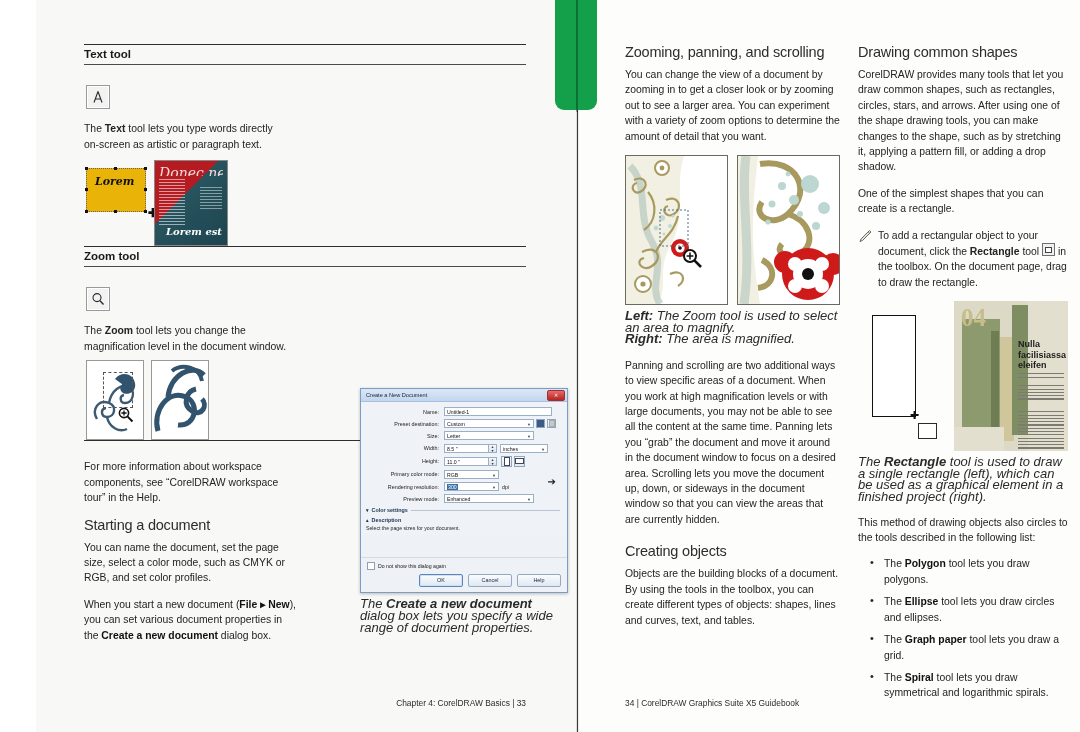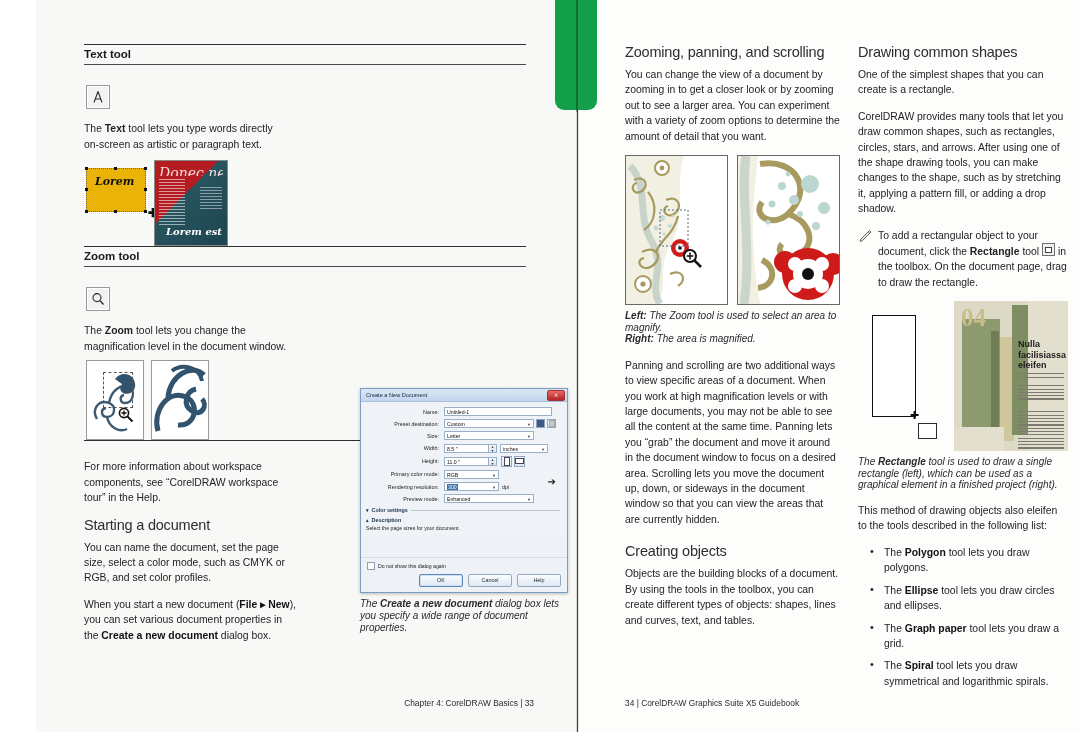--- a/index.html
+++ b/index.html
@@ -54,21 +54,21 @@
   .h3row {
     font-size: 11.5px; font-weight: bold; color: #1a1a1a;
     padding: 3px 0 4px 0;
   }
   p.body {
     font-size: 10.4px; line-height: 15.4px; color: #232323;
     margin: 0 0 11px 0; text-align: left;
   }
   p.body b { font-weight: bold; color: #111; }
   .cap {
-    font-size: 10px; line-height: 11.6px; color: #2a2a2a;
+    font-size: 13px; line-height: 11.6px; color: #2a2a2a;
     font-style: italic; margin: 5px 0 0 0;
   }
   .cap b { font-style: italic; font-weight: bold; }
   .rule { height: 1px; background: #2f2f2f; }
   .rule-thin { height: 1px; background: #4a4a4a; }
 
   
   .lp { position: absolute; left: 48px; top: 44px; width: 442px; }
   .toolsec { position: relative; }
   .toolrow { display: flex; align-items: flex-start; min-height: 92px; flex-direction: column; }
@@ -275,21 +275,21 @@
   }
   .inline-tool::after {
     content: ""; position: absolute; left: 2px; top: 3px; right: 2px; bottom: 2px;
     border: 1px solid #444; background: #fff;
   }
 
   
   .footer {
     position: absolute; bottom: 24px; font-size: 8.4px; color: #2b2b2b;
   }
-  .footer-left { left: 8px; width: 490px; text-align: right; }
+  .footer-left { left: 0; width: 490px; text-align: right; }
   .footer-right { left: 589px; width: 440px; text-align: left; }
 </style>
 </head>
 <body>
 
 <div id="page">
 
   <div class="sheet-left"></div>
   <div class="gutter"></div>
   <div class="spine-line"></div>
@@ -604,22 +604,22 @@
     </p>
 
     <p class="body" style="margin-top:13px;">Panning and scrolling are two additional ways to view specific areas of a document. When you work at high magnification levels or with large documents, you may not be able to see all the content at the same time. Panning lets you “grab” the document and move it around in the document window to focus on a desired area. Scrolling lets you move the document up, down, or sideways in the document window so that you can view the areas that are currently hidden.</p>
 
     <h2 class="h2" style="margin-top:16px;">Creating objects</h2>
     <p class="body">Objects are the building blocks of a document. By using the tools in the toolbox, you can create different types of objects: shapes, lines and curves, text, and tables.</p>
   </div>
 
   <div class="col-right">
     <h2 class="h2">Drawing common shapes</h2>
+    <p class="body">CorelDRAW provides many tools that let you draw common shapes, such as rectangles, circles, stars, and arrows. After using one of the shape drawing tools, you can make changes to the shape, such as by stretching it, applying a pattern fill, or adding a drop shadow.</p>
     <p class="body">One of the simplest shapes that you can create is a rectangle.</p>
-    <p class="body">CorelDRAW provides many tools that let you draw common shapes, such as rectangles, circles, stars, and arrows. After using one of the shape drawing tools, you can make changes to the shape, such as by stretching it, applying a pattern fill, or adding a drop shadow.</p>
 
     <div class="note">
       <div class="note-icon">
         <svg width="14" height="14" viewBox="0 0 14 14">
           <path d="M11.5 1.5 L13 3 L4.5 11.5 L2 12.5 L3 10 Z" fill="#e8e4d8" stroke="#5a5a55" stroke-width="0.9"></path>
           <path d="M10.2 2.8 L11.8 4.4" stroke="#5a5a55" stroke-width="0.9"></path>
         </svg>
       </div>
       <p><span>To add a rectangular object to your document, click the </span><b>Rectangle</b><span> tool </span><span class="inline-tool"></span><span> in the toolbox. On the document page, drag to draw the rectangle.</span></p>
     </div>
@@ -665,21 +665,21 @@
             <i></i>
             <i></i>
           </div>
       </div>
     </div>
 
     <p class="cap">
       <span>The </span><b>Rectangle</b><span> tool is used to draw a single rectangle (left), which can be used as a graphical element in a finished project (right).</span>
     </p>
 
-    <p class="body" style="margin-top:12px;">This method of drawing objects also eleifen to the tools described in the following list:</p>
+    <p class="body" style="margin-top:12px;">This method of drawing objects also circles to the tools described in the following list:</p>
 
     <ul class="bullets">
       <li><span>The </span><b>Polygon</b><span> tool lets you draw polygons.</span></li>
       <li><span>The </span><b>Ellipse</b><span> tool lets you draw circles and ellipses.</span></li>
       <li><span>The </span><b>Graph paper</b><span> tool lets you draw a grid.</span></li>
       <li><span>The </span><b>Spiral</b><span> tool lets you draw symmetrical and logarithmic spirals.</span></li>
     </ul>
   </div>
 
   <div class="footer footer-left">Chapter 4: CorelDRAW Basics  |  33</div>

